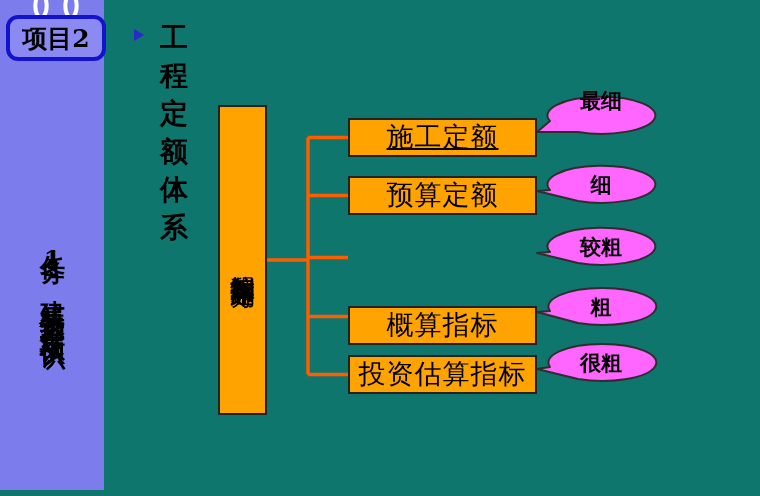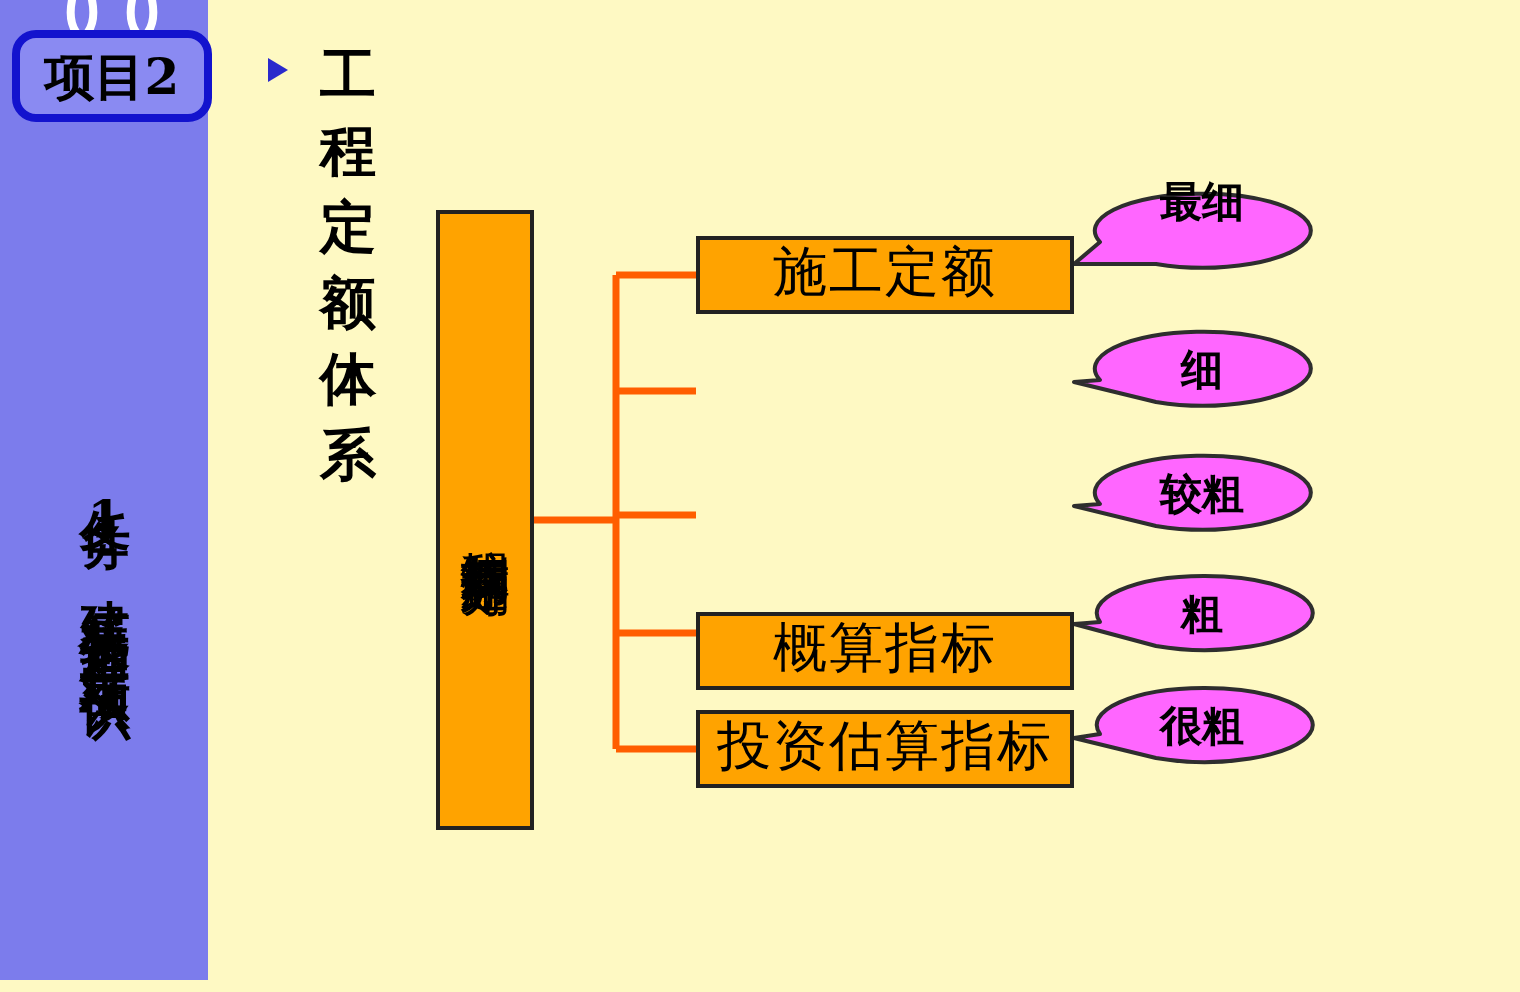--- a/index.html
+++ b/index.html
@@ -2,21 +2,21 @@
 <html><head>
 <meta charset="utf-8">
 <style>
   html, body {
     margin: 0; padding: 0;
     width: 760px; height: 496px;
     background: #ffffff;
     overflow: hidden;
     font-family: "DejaVu Serif", "Liberation Serif", serif;
   }
-  .slide { position: relative; width: 760px; height: 496px; background: #fef9c3; }
+  .slide { position: relative; width: 760px; height: 496px; background: #0f766e; }
 
   
   .sidebar {
     position: absolute; left: 0; top: 0;
     width: 104px; height: 490px;
     background: #7c7cec;
   }
   .hooks { position: absolute; left: 28px; top: 0; }
   .badge {
     position: absolute; left: 6px; top: 15px;
@@ -77,21 +77,21 @@
     width: 189px; height: 39px;
     box-sizing: border-box;
     background: #ffa300;
     border: 2px solid #222222;
     text-align: center;
     font-size: 27px; color: #000;
     line-height: 34px;
     letter-spacing: 1px;
     z-index: 2;
   }
-  .qbox-0 { top: 118px; }
+  .qbox-0 { top: 118px; text-decoration: underline; }
   .qbox-1 { top: 176px; }
   .qbox-2 { top: 238px; }
   .qbox-3 { top: 285px; margin-top: 21px; }
   .qbox-4 { top: 355px; }
 
   .blabel {
     position: absolute; left: 541px;
     width: 120px; height: 26px;
     text-align: center;
     font-size: 21px; font-weight: bold; color: #000;
@@ -146,20 +146,21 @@
         <path d="M578 201 L537 191 L550 190 A54 18.5 0 1 1 578 201 Z"></path>
         <path d="M578 263 L537 253 L550 252 A54 18.5 0 1 1 578 263 Z"></path>
         <path d="M578 323 L537 312 L550 311 A54 18.5 0 1 1 578 323 Z"></path>
         <path d="M578 379 L537 369 L550 367 A54 18.5 0 1 1 578 379 Z"></path>
       </g>
     </svg>
 
     <div class="category-box">按编制程序和用途划分</div>
 
     <div class="qbox qbox-0">施工定额</div>
+    <div class="qbox qbox-1">预算定额</div>
     <div class="qbox qbox-3">概算指标</div>
     <div class="qbox qbox-4">投资估算指标</div>
 
     <div class="blabel blabel-0">最细</div>
     <div class="blabel blabel-1">细</div>
     <div class="blabel blabel-2">较粗</div>
     <div class="blabel blabel-3">粗</div>
     <div class="blabel blabel-4">很粗</div>
   </div>
 

